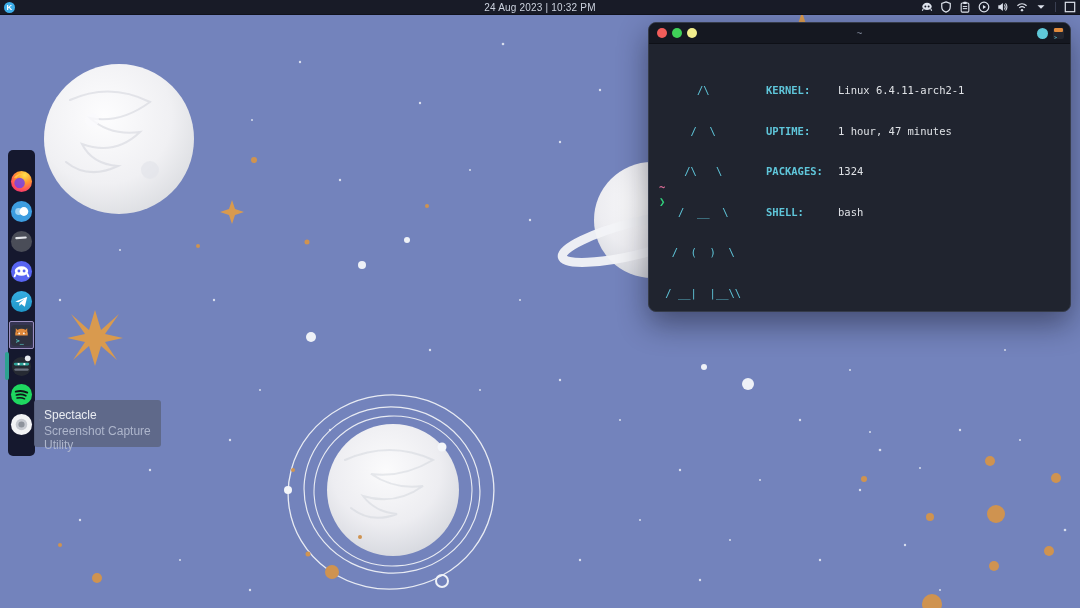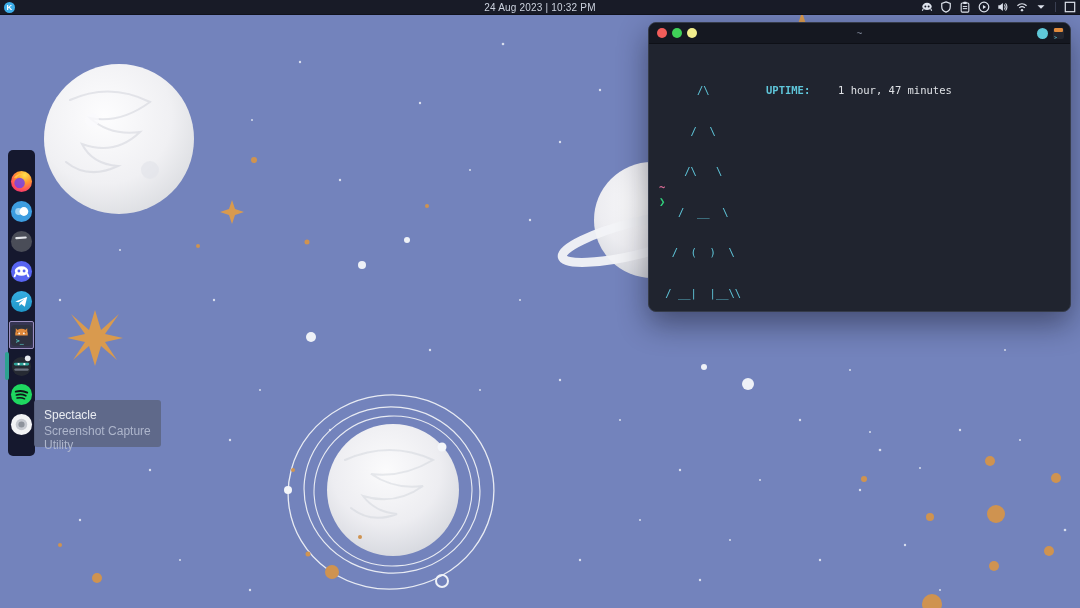--- a/index.html
+++ b/index.html
@@ -372,21 +372,24 @@
         <div>      /\</div>
         <div>     /  \</div>
         <div>    /\   \</div>
         <div>   /  __  \</div>
         <div>  /  (  )  \</div>
         <div> / __|  |__\\</div>
         
       </div>
 
       <div class="fetch-info">
+        <div><span class="fetch-label">KERNEL:</span><span class="fetch-value">Linux 6.4.11-arch2-1</span></div>
         <div><span class="fetch-label">UPTIME:</span><span class="fetch-value">1 hour, 47 minutes</span></div>
+        <div><span class="fetch-label">PACKAGES:</span><span class="fetch-value">1324</span></div>
+        <div><span class="fetch-label">SHELL:</span><span class="fetch-value">bash</span></div>
         
       </div>
 
       <div class="prompt-path">~</div>
       <div class="prompt-sym">❯</div>
     </div>
   </div>
 
 </div>
 

